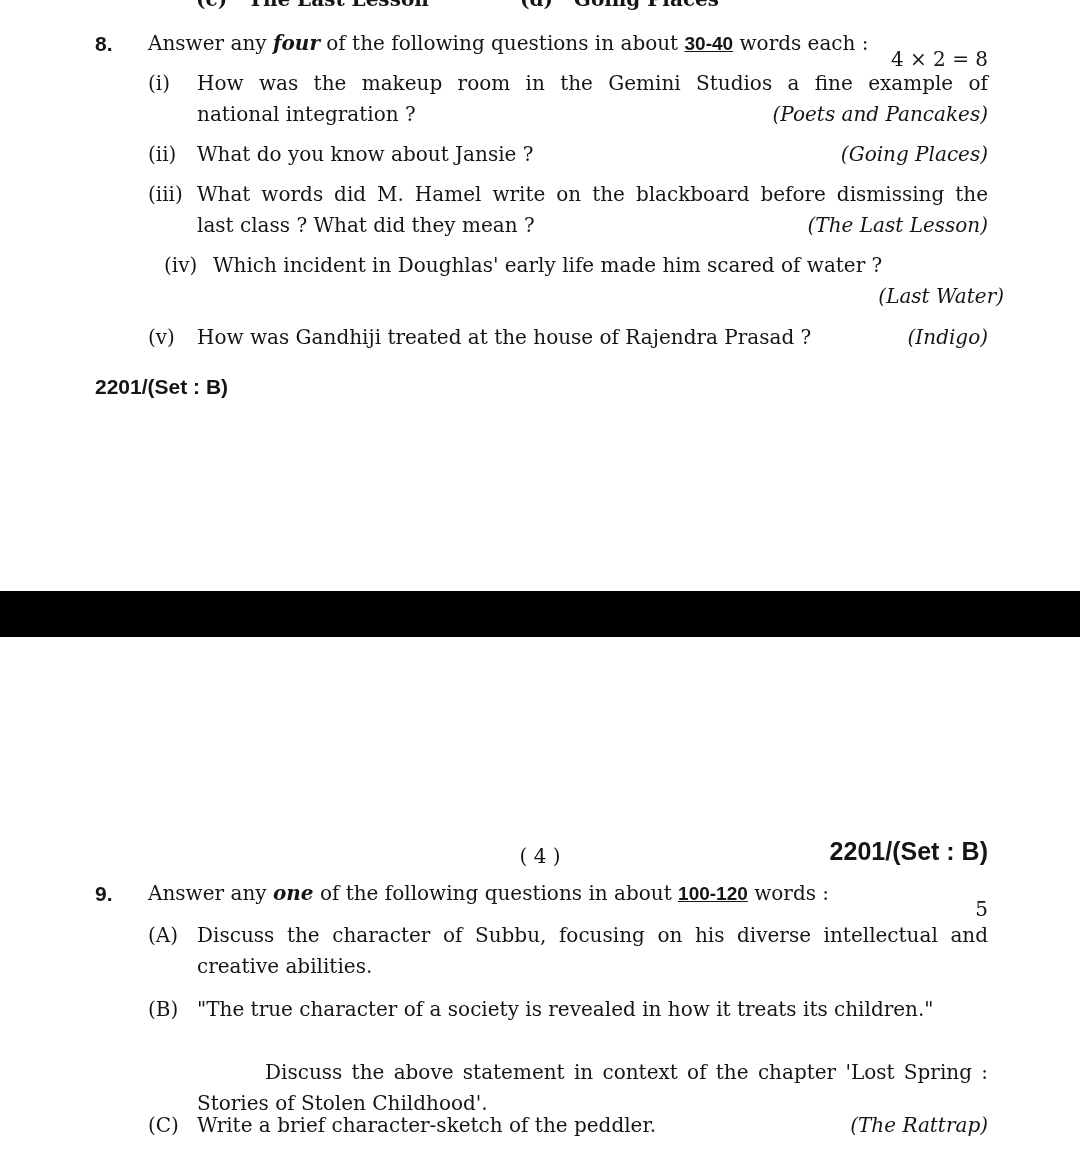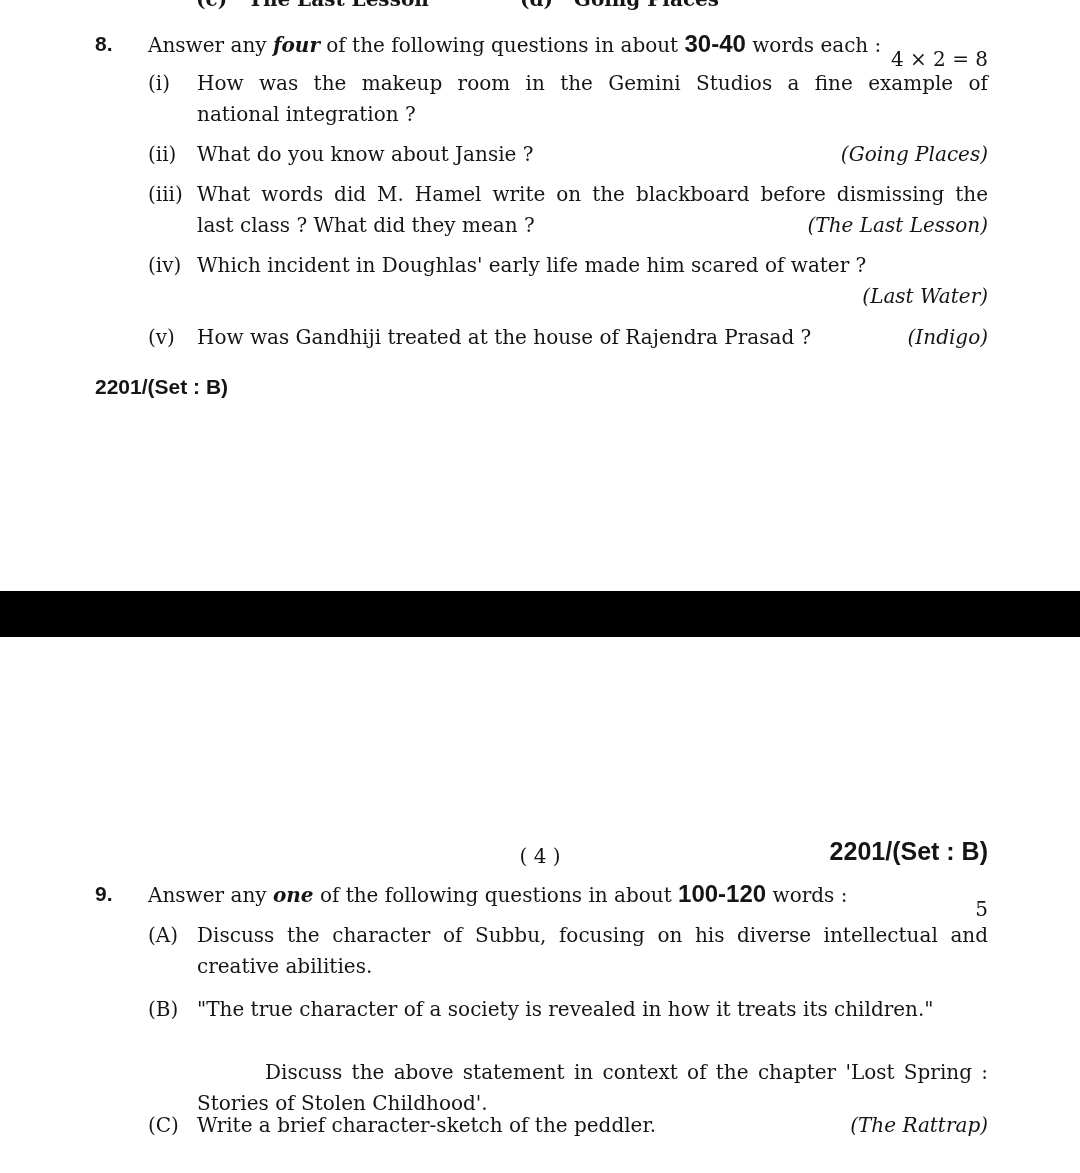--- a/index.html
+++ b/index.html
@@ -21,21 +21,21 @@
   }
   .qrow { position:absolute; left:95px; width:893px; display:flex; }
   .qnum {
     width:53px;
     font-family:"Liberation Sans",sans-serif;
     font-weight:700; font-size:21px;
   }
   .qtext { flex:1; position:relative; }
   .marks { position:absolute; right:0; top:16px; white-space:nowrap; }
   .bi { font-weight:700; font-style:italic; }
-  .b  { font-weight:700; font-family:"Liberation Sans",sans-serif; font-size:24px; }
+  .b  { font-weight:700; font-family:"Liberation Sans",sans-serif; font-size:19px;text-decoration:underline; }
   .item { position:absolute; left:148px; width:840px; display:flex; }
   .ilabel { width:49px; }
   .ibody { width:791px; }
   .jl { text-align:justify; text-align-last:justify; }
   .indent { text-indent:68px;margin-top:32px; }
   .lastline { display:flex; justify-content:space-between; }
   .src { font-style:italic; white-space:nowrap; margin-left:20px; }
   .srcline { text-align:right; font-style:italic; }
   .para { margin-top:12px; }
   .setcode {
@@ -62,20 +62,21 @@
       <span class="marks">4 × 2 = 8</span>
     </div>
   </div>
 
   <div class="item" style="top:68px;">
     <div class="ilabel">(i)</div>
     <div class="ibody">
       <div class="jl">How was the makeup room in the Gemini Studios a fine example of</div>
       <div class="lastline">
         <span>national integration ?</span>
+        <span class="src">(Poets and Pancakes)</span>
       </div>
     </div>
   </div>
 
   <div class="item" style="top:139px;">
     <div class="ilabel">(ii)</div>
     <div class="ibody">
       <div class="lastline">
         <span>What do you know about Jansie ?</span>
         <span class="src">(Going Places)</span>
@@ -87,21 +88,21 @@
     <div class="ilabel">(iii)</div>
     <div class="ibody">
       <div class="jl">What words did M. Hamel write on the blackboard before dismissing the</div>
       <div class="lastline">
         <span>last class ? What did they mean ?</span>
         <span class="src">(The Last Lesson)</span>
       </div>
     </div>
   </div>
 
-  <div class="item" style="top:250px;">
+  <div class="item" style="top:250px;margin-left:16px;">
     <div class="ilabel">(iv)</div>
     <div class="ibody">
       <div>Which incident in Doughlas' early life made him scared of water ?</div>
       <div class="srcline">(Last Water)</div>
     </div>
   </div>
 
   <div class="item" style="top:322px;">
     <div class="ilabel">(v)</div>
     <div class="ibody">

